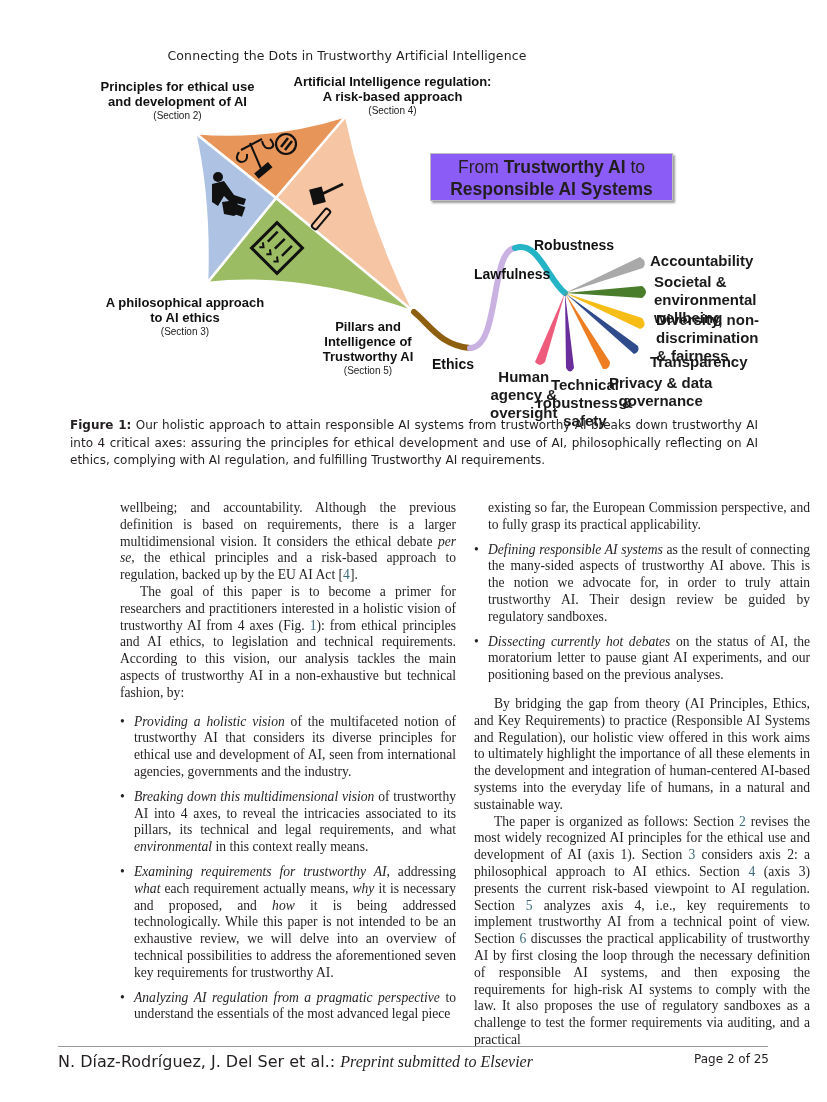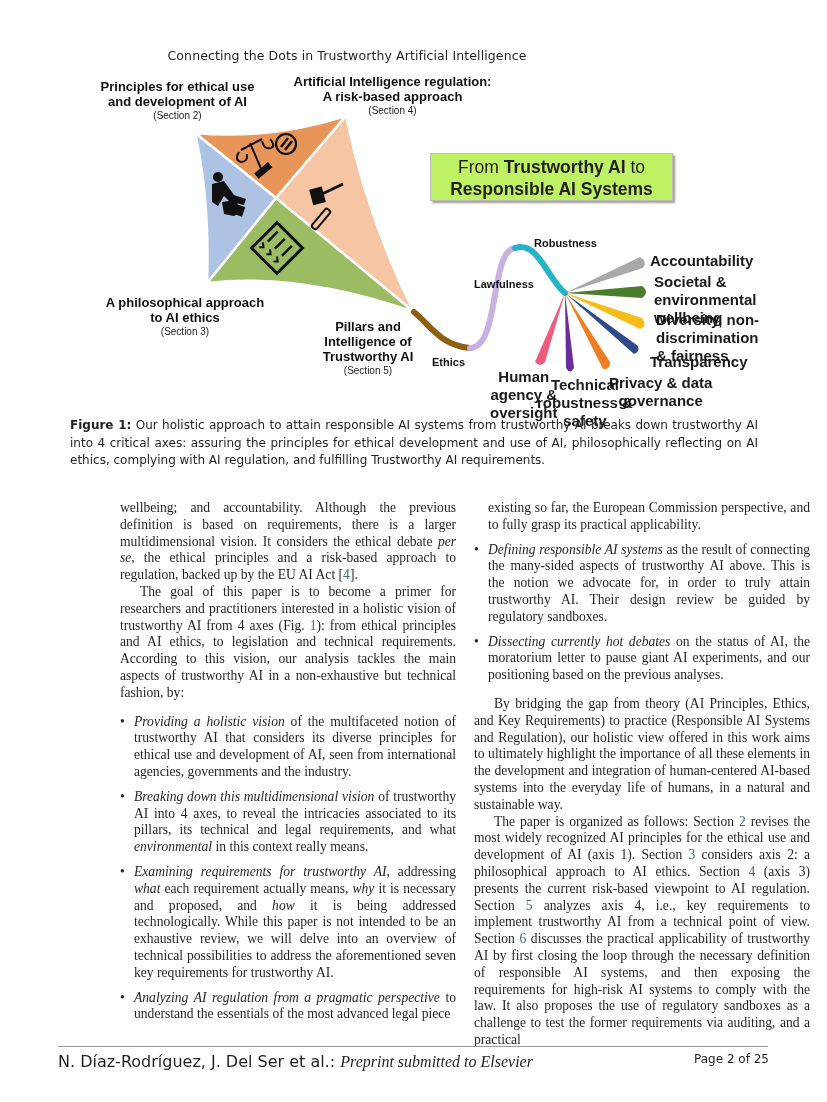--- a/index.html
+++ b/index.html
@@ -6,22 +6,22 @@
   body { width: 827px; height: 1102px; position: relative; overflow: hidden; color: #231f20; }
   .sans { font-family: "DejaVu Sans", "Liberation Sans", sans-serif; }
   .serif { font-family: "Liberation Serif", "DejaVu Serif", serif; }
   .running-head { position: absolute; top: 48px; left: 0; width: 694px; text-align: center; font-size: 12.5px; letter-spacing: 0.1px; color: #231f20; }
   .figure { position: absolute; left: 0; top: 0; width: 827px; height: 420px; }
   .figure svg { position: absolute; left: 0; top: 0; }
   .fig-label { position: absolute; font-family: "Liberation Sans", sans-serif; text-align: center; color: #111; line-height: 1.15; }
   .fig-label .t { font-weight: bold; font-size: 13px; display: block; }
   .fig-label .s { font-size: 10px; display: block; color: #222; }
   .small-lbl { position: absolute; font-family: "Liberation Sans", sans-serif; font-size: 15px; color: #1a1a1a; line-height: 1.2; font-weight: bold; }
-  .bold-lbl { position: absolute; font-family: "Liberation Sans", sans-serif; font-size: 11px; font-weight: bold; color: #111; }
-  .title-box { position: absolute; left: 430px; top: 153px; width: 243px; height: 48px; border: 1px solid #bdbdbd; box-shadow: 2px 2px 2px #9c9c9c; background: #bef264; text-align: center; font-family: "Liberation Sans", sans-serif; font-size: 17.5px; line-height: 22px; padding-top: 2px; box-sizing: border-box; }
+  .bold-lbl { position: absolute; font-family: "Liberation Sans", sans-serif; font-size: 14px; font-weight: bold; color: #111; }
+  .title-box { position: absolute; left: 430px; top: 153px; width: 243px; height: 48px; border: 1px solid #bdbdbd; box-shadow: 2px 2px 2px #9c9c9c; background: #8b5cf6; text-align: center; font-family: "Liberation Sans", sans-serif; font-size: 17.5px; line-height: 22px; padding-top: 2px; box-sizing: border-box; }
   .title-box b { font-weight: bold; }
   .caption { position: absolute; left: 70px; top: 417px; width: 688px; font-size: 12px; line-height: 17.5px; text-align: justify; }
   .caption b { font-weight: bold; }
   .col { position: absolute; top: 500px; width: 336px; font-size: 13.6px; line-height: 16.8px; text-align: justify; hyphens: manual; margin-left: 48px; }
   .col-left { left: 72px; }
   .col-right { left: 426px; }
   .col p { margin: 0; }
   .col p.indent { text-indent: 20px; }
   .col ul { list-style: none; margin: 0; padding: 0; }
   .col li { position: relative; padding-left: 14px; margin: 0; }
@@ -116,21 +116,21 @@
     <span class="t">Trustworthy AI</span>
     <span class="s">(Section 5)</span>
   </div>
 
   <div class="title-box">
     <span>From </span><b>Trustworthy AI</b><span> to</span><br>
     <b>Responsible AI Systems</b>
   </div>
 
   <div class="bold-lbl" style="left:432px; top:356px;">Ethics</div>
-  <div class="bold-lbl" style="left:433px; top:278px;padding-left:41px;">Lawfulness</div>
+  <div class="bold-lbl" style="left:433px; top:266px;padding-left:41px;">Lawfulness</div>
   <div class="bold-lbl" style="left:534px; top:237px;">Robustness</div>
 
   <div class="small-lbl" style="left:650px; top:252px;">Accountability</div>
   <div class="small-lbl" style="left:654px; top:273px;">
     <span>Societal &amp;</span><br>
     <span>environmental</span><br>
     <span>wellbeing</span>
   </div>
   <div class="small-lbl" style="left:656px; top:311px;">
     <span>Diversity, non-</span><br>

